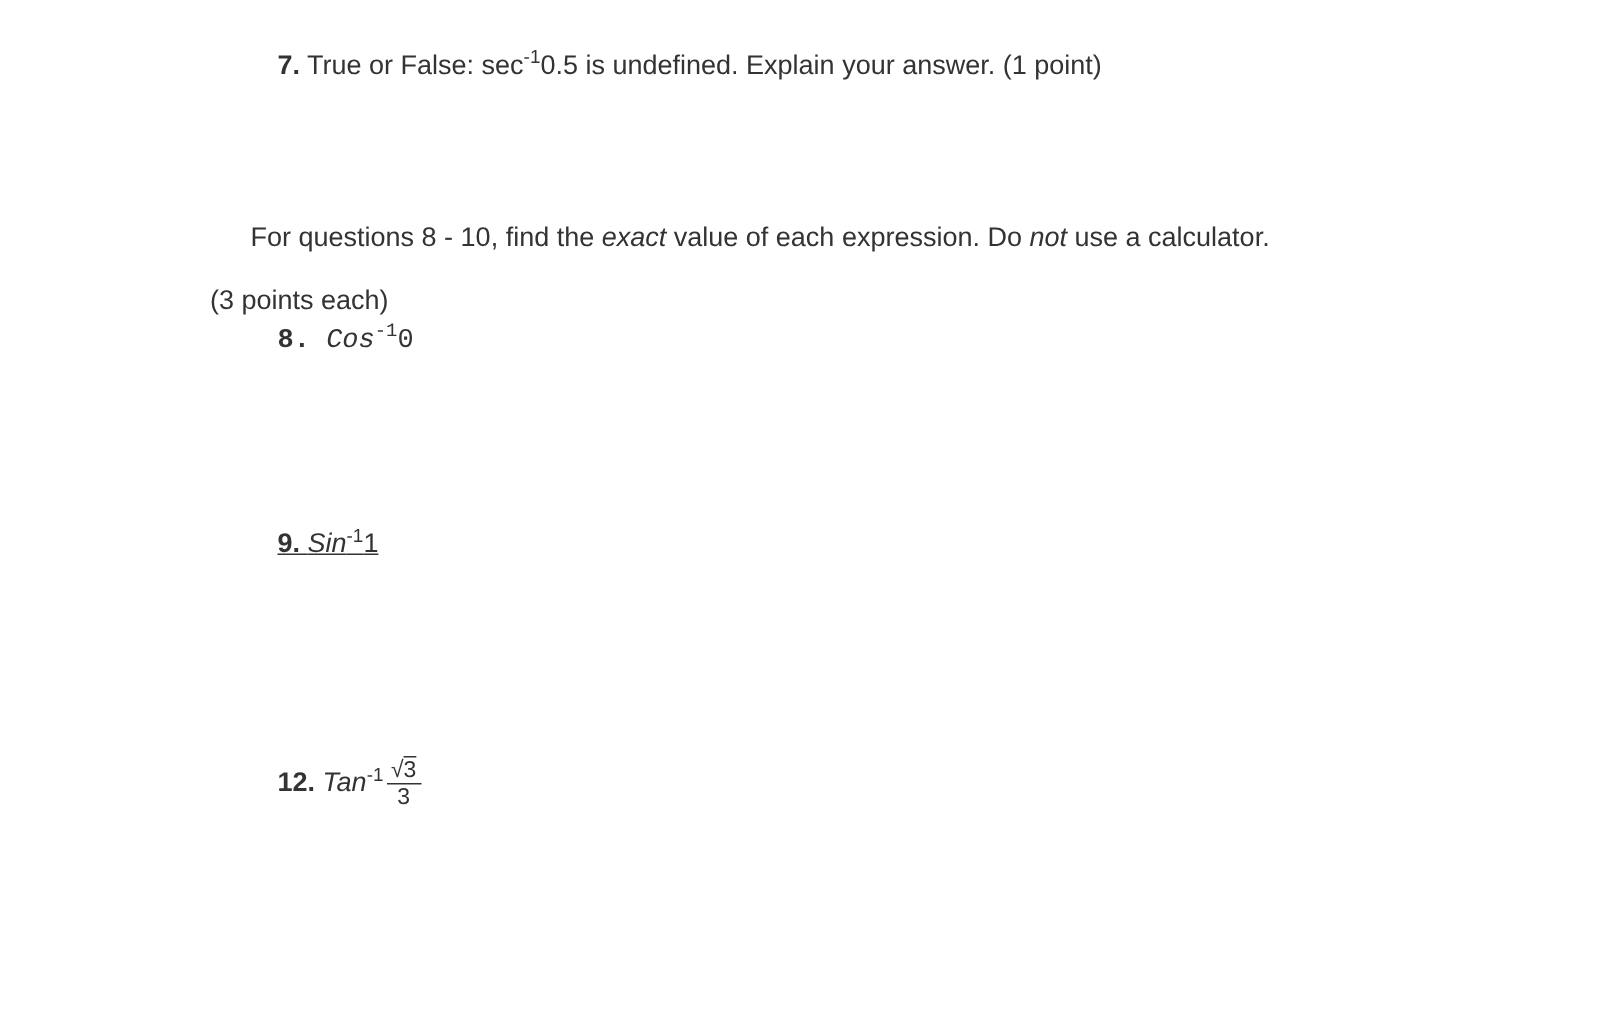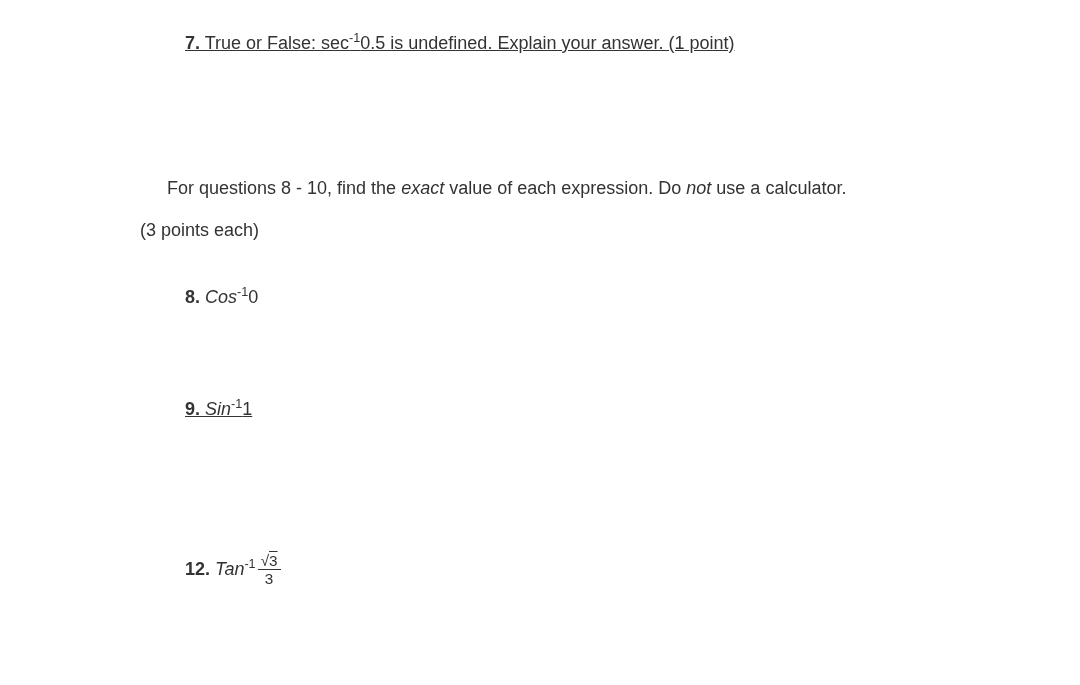--- a/index.html
+++ b/index.html
@@ -12,35 +12,34 @@
       height: 685px;
       background: #ffffff;
       font-family: Arial, Helvetica, sans-serif;
       color: #333333;
       padding: 30px 140px 30px 140px;
       font-size: 18px;
       line-height: 1.5;
     }
     .question-7 {
       margin-left: 45px;
-      margin-bottom: 118px;
-      text-decoration: underline;
+      margin-bottom: 88px;
     }
     .instructions {
       margin-bottom: 15px;
       margin-left: 27px;
     }
     .points-note {
-      margin-bottom: 40px;
     }
     .question-8, .question-9, .question-10 {
       margin-left: 45px;
     }
     .question-8 {
-      margin-bottom: 85px;
+      margin-bottom: 108px;
+      font-family: Liberation Mono, monospace;
     }
     .question-9 {
       margin-bottom: 130px;
       text-decoration: underline;
     }
     .bold {
       font-weight: bold;
     }
     .italic {
       font-style: italic;

